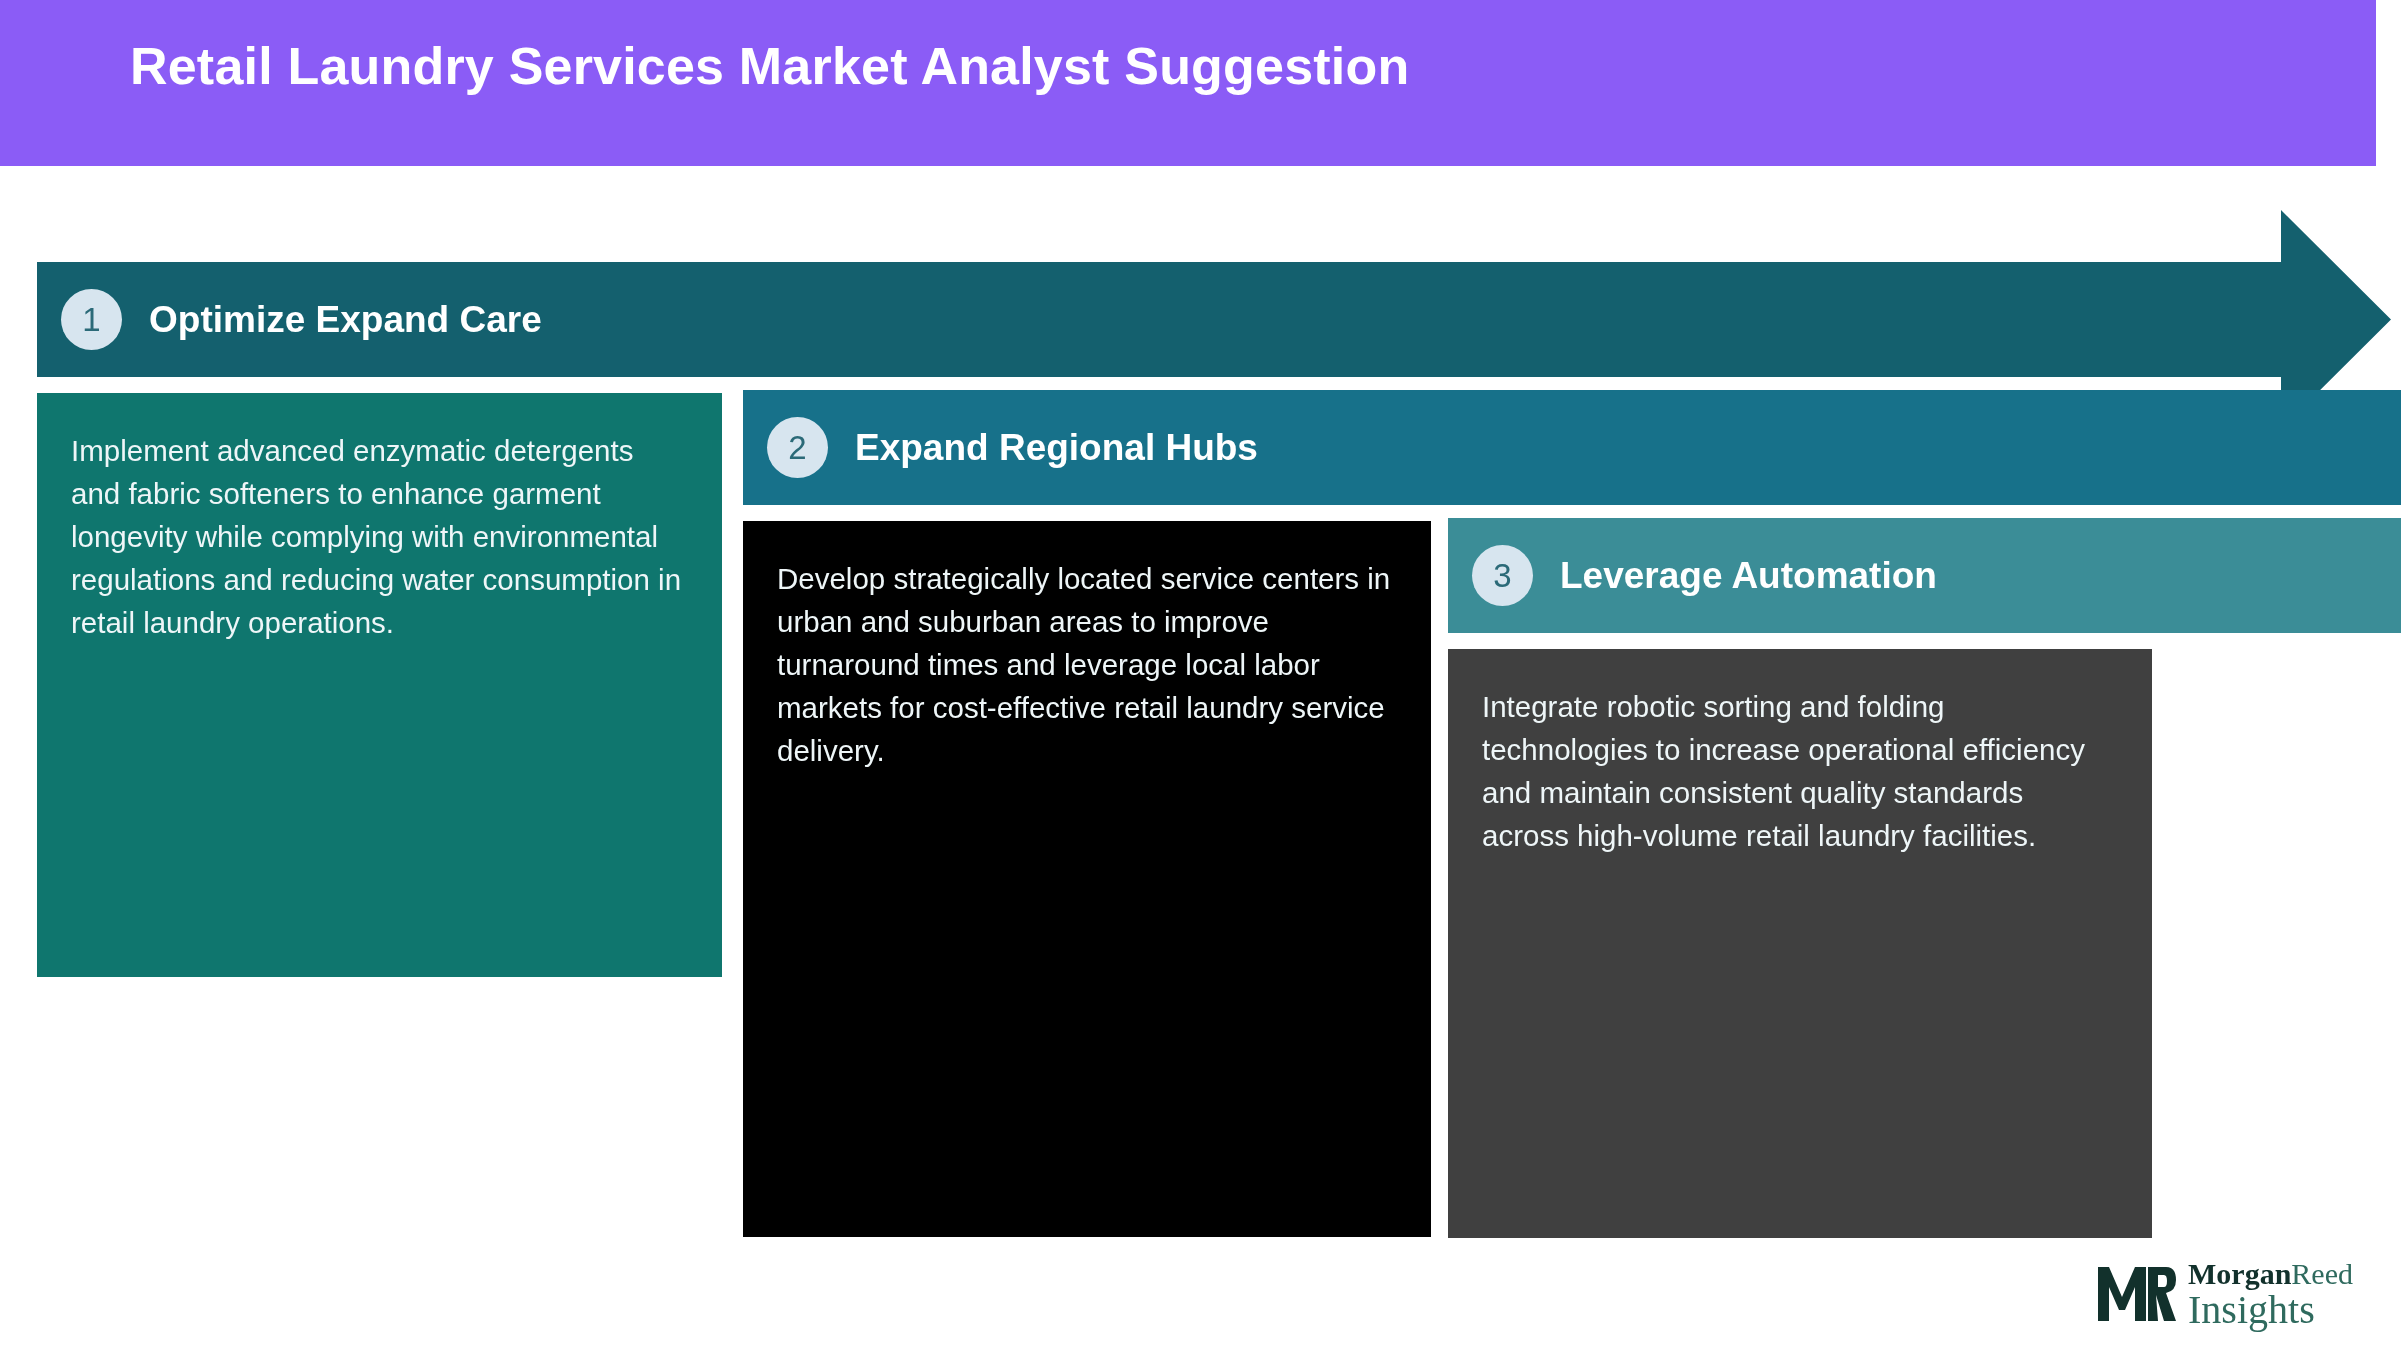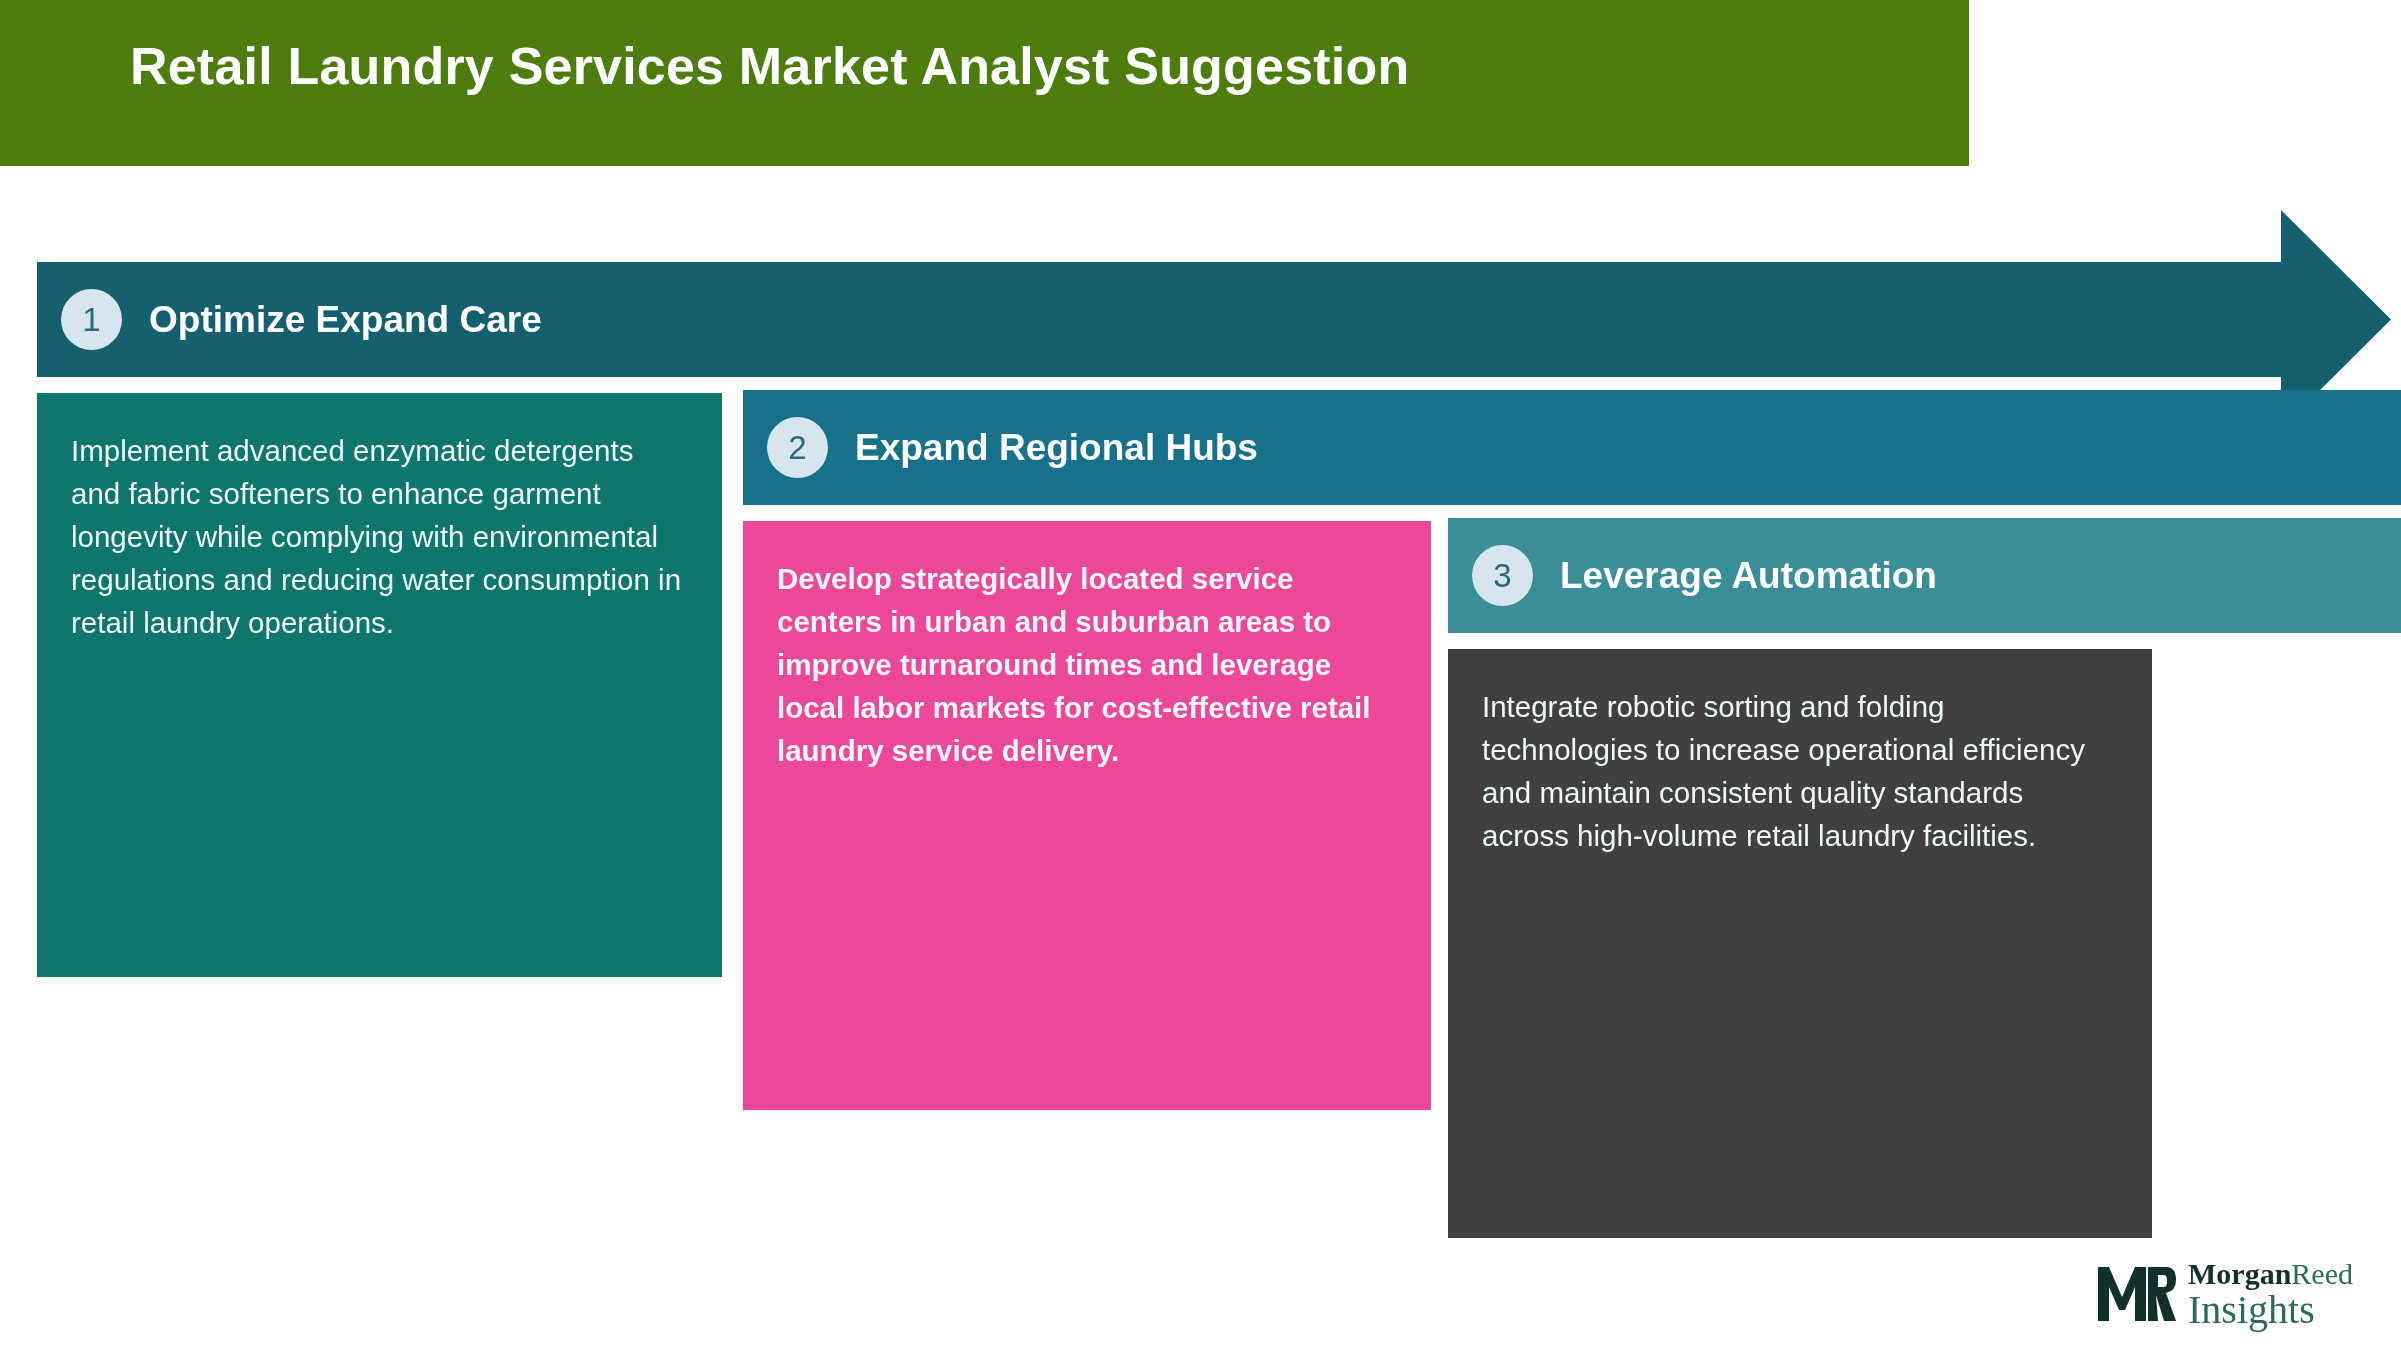--- a/index.html
+++ b/index.html
@@ -17,23 +17,23 @@
     height: 1350px;
     background: #ffffff;
     overflow: hidden;
   }
 
   
   .header-bar {
     position: absolute;
     left: 0;
     top: 0;
-    width: 1969px;
+    width: 2376px;
     height: 166px;
-    background: #4d7c0f;
+    background: #8b5cf6;
   }
   .header-bar .title {
     position: absolute;
     left: 130px;
     top: 36px;
     font-size: 52px;
     font-weight: bold;
     color: #ffffff;
     letter-spacing: 0.2px;
     white-space: nowrap;
@@ -114,23 +114,22 @@
   #panel-1 {
     left: 37px; top: 393px; width: 685px; height: 584px;
     background: #0f766e;
   }
 
   
   #band-2 { left: 743px; top: 390px; width: 2134px; }
   #band-2 .band-body { background: #17718a; }
   #band-2 .band-inner { width: 2134px; }
   #panel-2 {
-    left: 743px; top: 521px; width: 688px; height: 589px;
-    background: #ec4899;
-    font-weight: bold;
+    left: 743px; top: 521px; width: 688px; height: 716px;
+    background: #000000;
   }
 
   
   #band-3 { left: 1448px; top: 518px; width: 1816px; }
   #band-3 .band-body { background: #3b8d97; }
   #band-3 .band-inner { width: 1816px; }
   #panel-3 {
     left: 1448px; top: 649px; width: 704px; height: 589px;
     background: #404040;
   }

